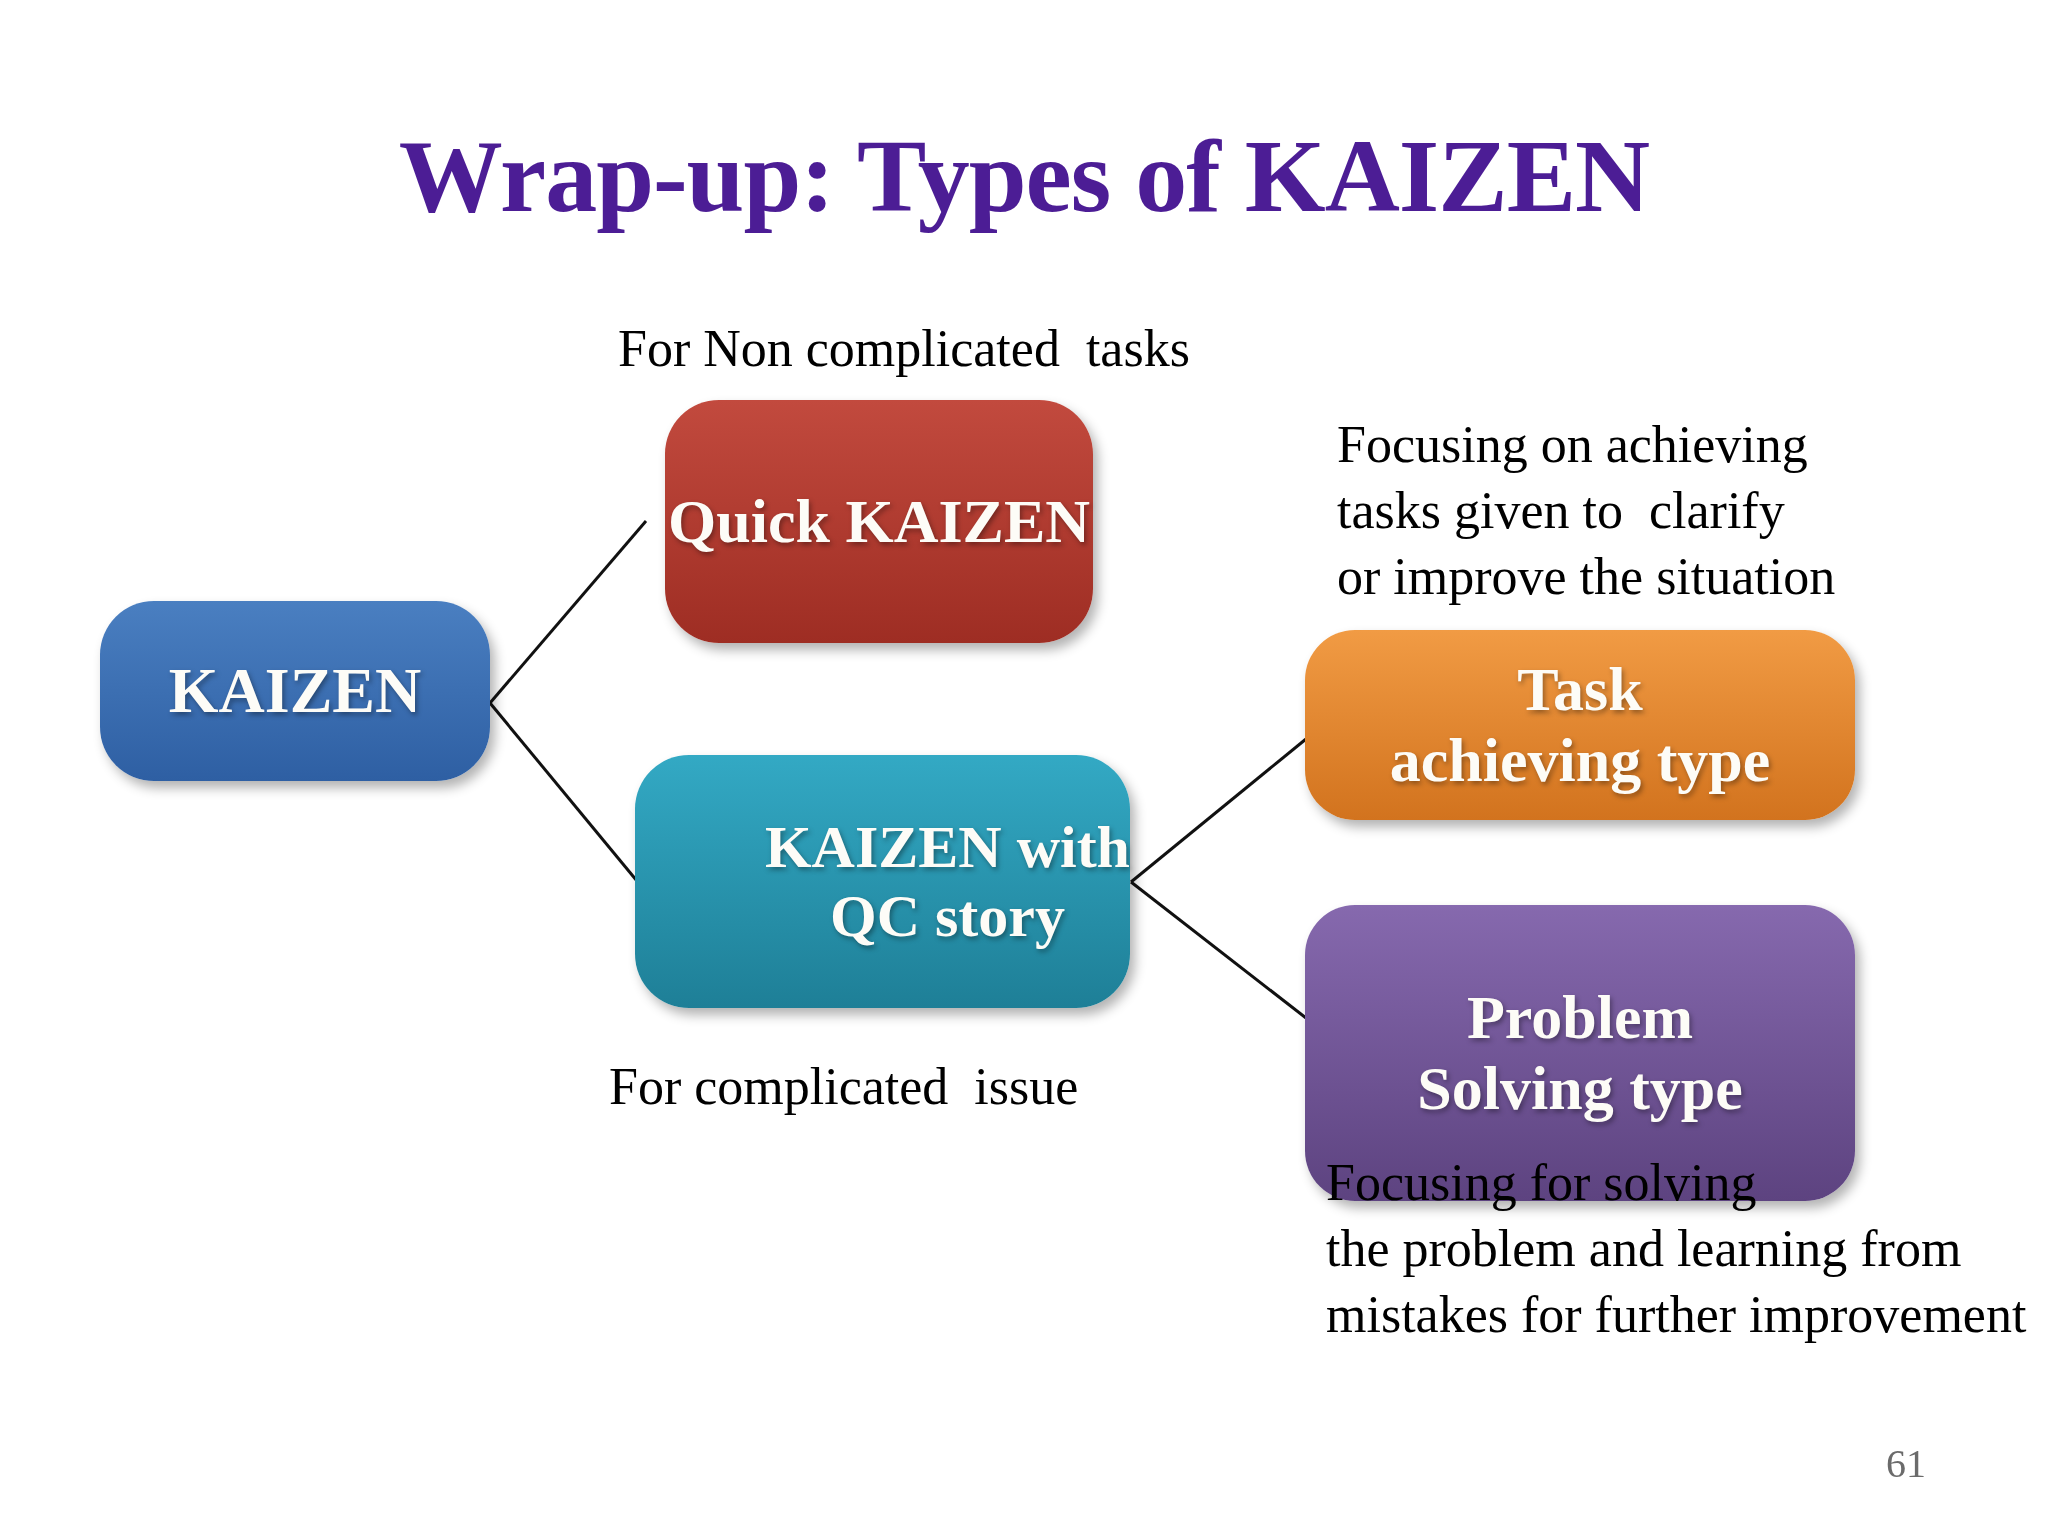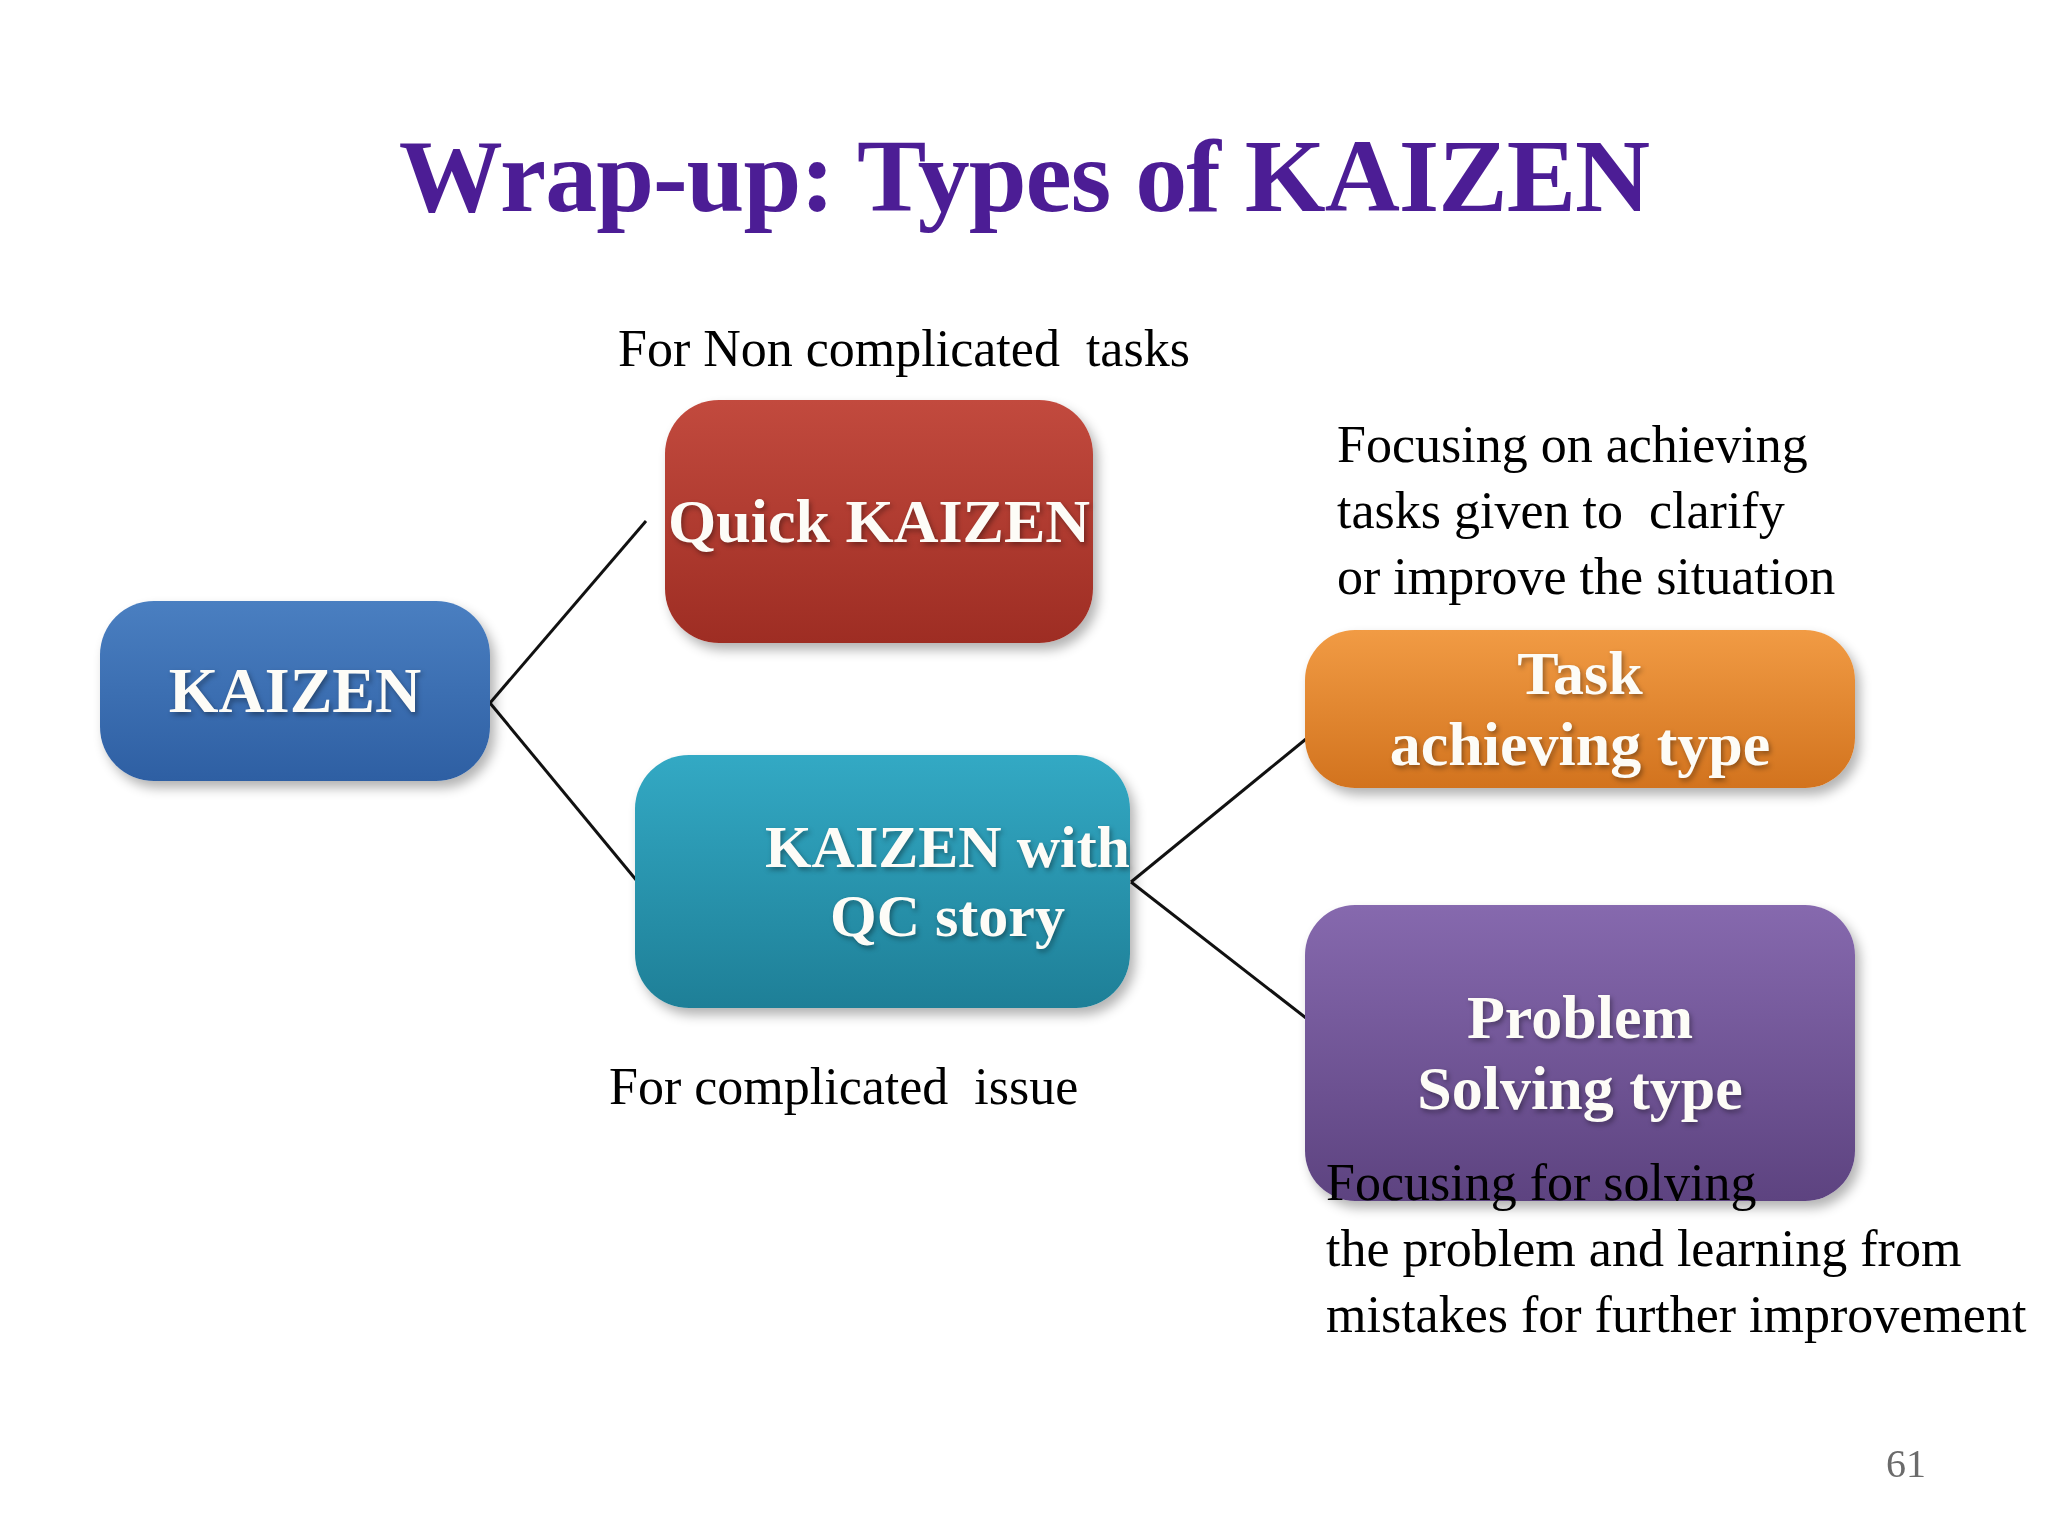--- a/index.html
+++ b/index.html
@@ -39,21 +39,21 @@
     white-space:pre-wrap;
     line-height:1.14;
     text-shadow:2px 3px 5px rgba(0,0,0,0.35);
   }
   .n-kaizen  {left:100px; top:585px; width:390px; height:180px;margin-top:16px;}
   .n-kaizen .label{font-size:64px;}
   .n-quick   {left:645px; top:400px; width:428px; height:243px;margin-left:20px;}
   .n-quick .label{font-size:62px;}
   .n-qc      {left:635px; top:755px; width:495px; height:253px;justify-content:flex-end;}
   .n-qc .label{font-size:60px;}
-  .n-task    {left:1305px; top:630px; width:550px; height:158px; border-radius:50px;}
+  .n-task    {left:1305px; top:630px; width:550px; height:190px; border-radius:50px;}
   .n-task .label{font-size:62px;}
   .n-problem {left:1305px; top:905px; width:550px; height:296px; border-radius:50px;}
   .n-problem .label{font-size:62px;}
   .note{
     position:absolute;
     color:#000000;
     font-size:52px;
     line-height:66px;
     white-space:pre-wrap;
   }

